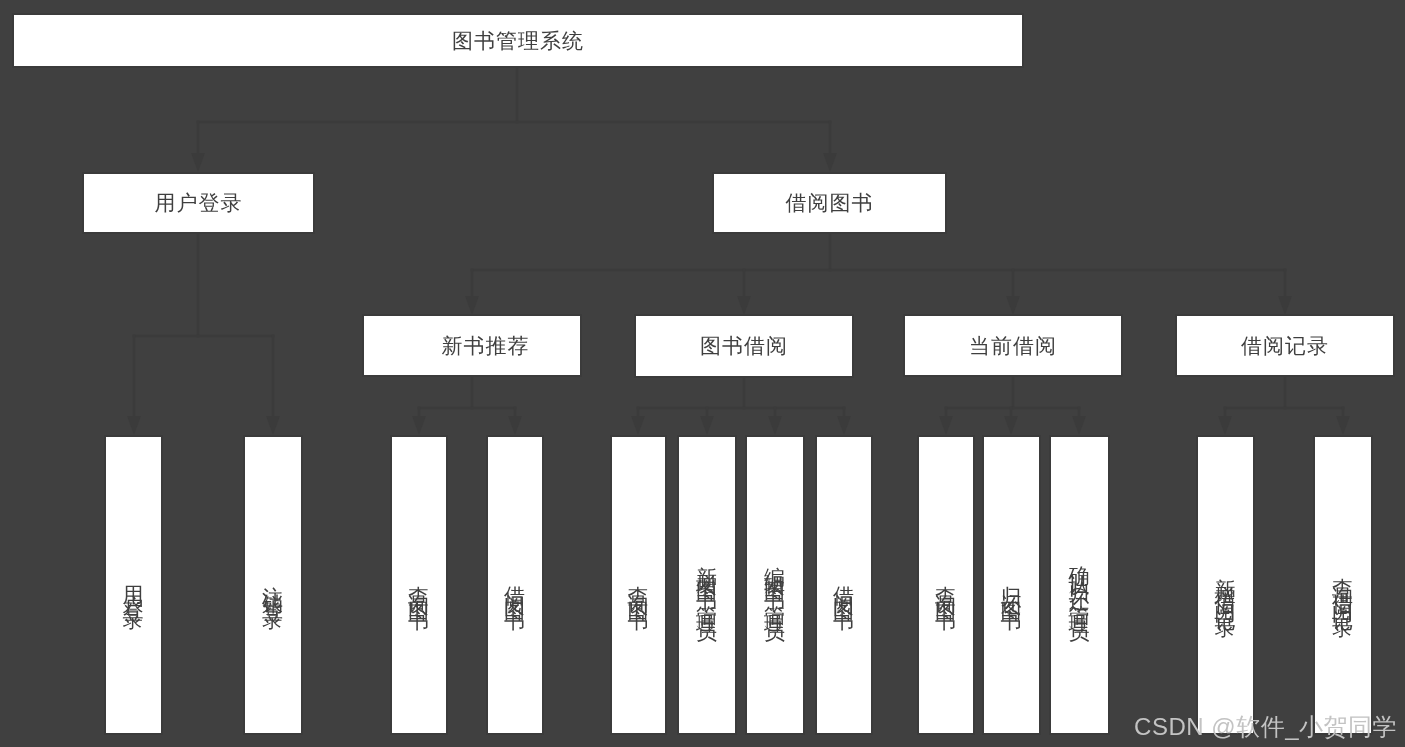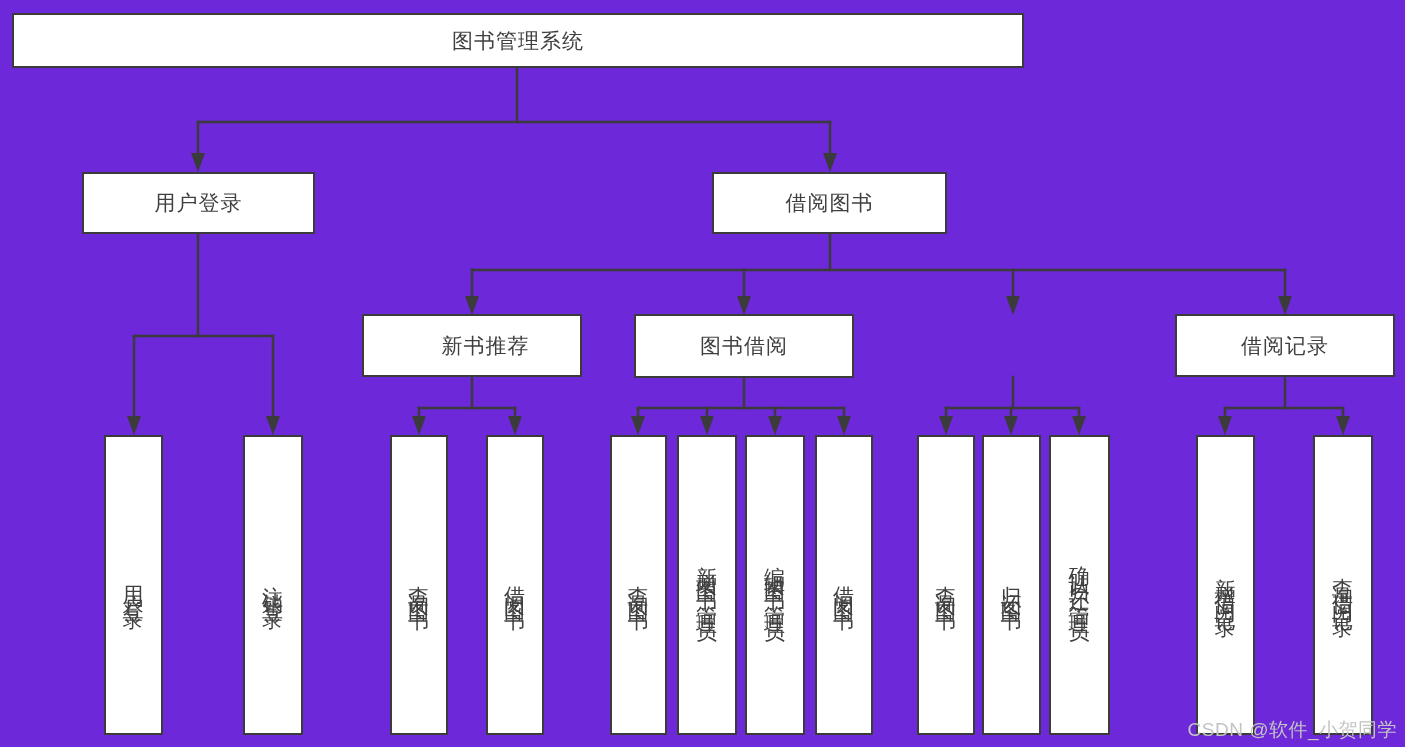--- a/index.html
+++ b/index.html
@@ -5,21 +5,21 @@
   html, body {
     margin: 0;
     padding: 0;
     background: #ffffff;
     font-family: "Liberation Sans", sans-serif;
   }
   #canvas {
     position: relative;
     width: 1405px;
     height: 747px;
-    background: #6d28d9;
+    background: #404040;
     overflow: hidden;
   }
   #connectors {
     position: absolute;
     left: 0;
     top: 0;
     z-index: 1;
   }
   .node {
     position: absolute;
@@ -41,21 +41,21 @@
     text-orientation: mixed;
     font-size: 21px;
     letter-spacing: 8px;
     line-height: 1;
     color: #3f3f3f;
   }
   #watermark {
     position: absolute;
     right: 8px;
     bottom: 4px;
-    font-size: 19px;
+    font-size: 24px;
     color: #c3c3c3;
     z-index: 3;
     letter-spacing: 0.5px;
   }
 </style>
 </head>
 <body>
 
 <div id="canvas">
 
@@ -125,20 +125,21 @@
     </g>
   </svg>
 
   <div class="node h" style="left:12px; top:13px; width:1012px; height:55px;">图书管理系统</div>
 
   <div class="node h" style="left:82px; top:172px; width:233px; height:62px;">用户登录</div>
   <div class="node h" style="left:712px; top:172px; width:235px; height:62px;">借阅图书</div>
 
   <div class="node h" style="left:362px; top:314px; width:220px; height:63px;padding-left:27px;">新书推荐</div>
   <div class="node h" style="left:634px; top:314px; width:220px; height:64px;">图书借阅</div>
+  <div class="node h" style="left:903px; top:314px; width:220px; height:63px;">当前借阅</div>
   <div class="node h" style="left:1175px; top:314px; width:220px; height:63px;">借阅记录</div>
 
   <div class="node leaf" style="left:104px; top:435px; width:59px; height:300px;">
     <span>用户登录</span>
   </div>
   <div class="node leaf" style="left:243px; top:435px; width:60px; height:300px;">
     <span>注销登录</span>
   </div>
 
   <div class="node leaf" style="left:390px; top:435px; width:58px; height:300px;">

